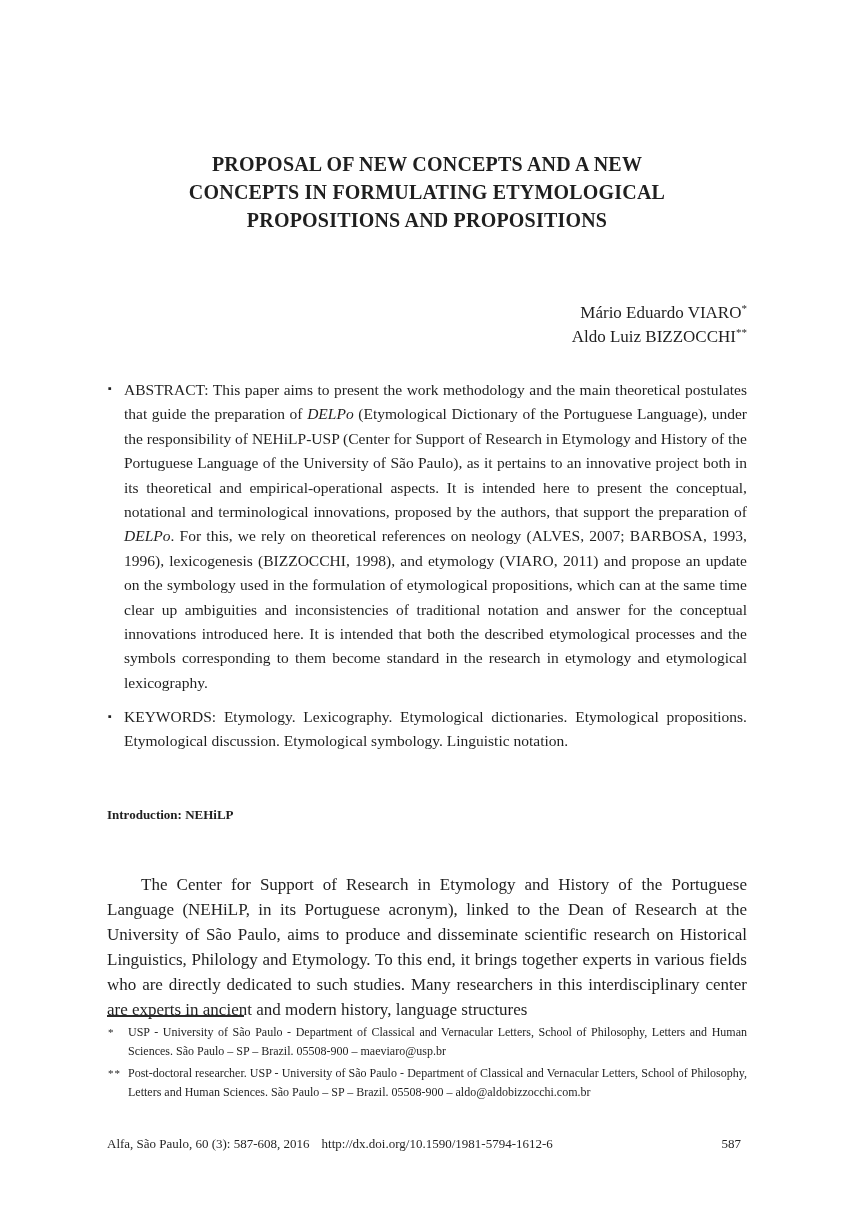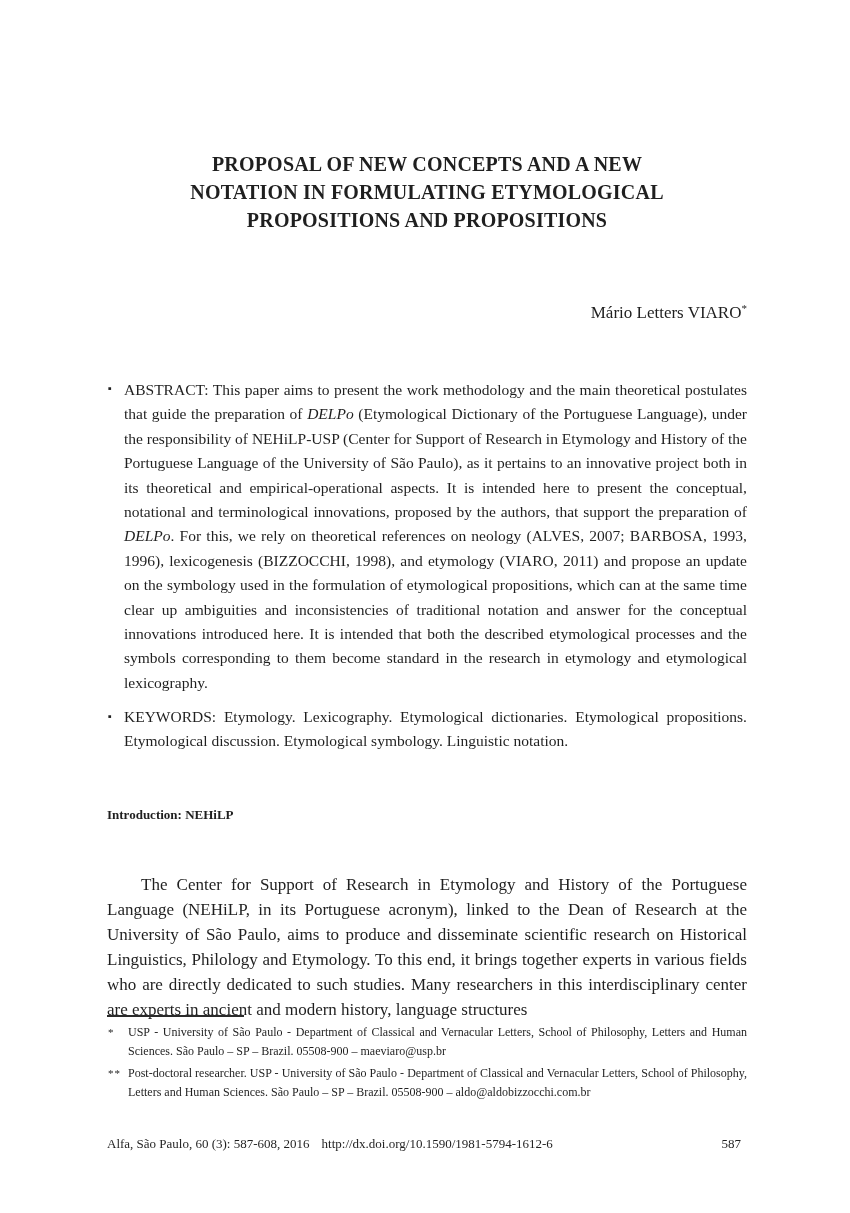--- a/index.html
+++ b/index.html
@@ -109,26 +109,27 @@
   .footer .doi { margin-left: 12px; }
   .footer .pagenum { margin-left: auto; padding-right: 6px; }
 </style>
 </head>
 <body>
 
 <div class="page">
 
   <div class="abs title">
     <div>PROPOSAL OF NEW CONCEPTS AND A NEW</div>
-    <div>NOTATION IN FORMULATING ETYMOLOGICAL</div>
+    <div>CONCEPTS IN FORMULATING ETYMOLOGICAL</div>
     <div>PROPOSITIONS AND PROPOSITIONS</div>
   </div>
 
   <div class="abs authors">
-    <div><span>Mário Letters VIARO</span><sup>*</sup></div>
+    <div><span>Mário Eduardo VIARO</span><sup>*</sup></div>
+    <div><span>Aldo Luiz BIZZOCCHI</span><sup>**</sup></div>
   </div>
 
   <div class="abs abstract hang">
     <span class="bullet">▪</span><span>ABSTRACT: This paper aims to present the work methodology and the main theoretical postulates that guide the preparation of </span><em>DELPo</em><span> (Etymological Dictionary of the Portuguese Language), under the responsibility of NEHiLP-USP (Center for Support of Research in Etymology and History of the Portuguese Language of the University of São Paulo), as it pertains to an innovative project both in its theoretical and empirical-operational aspects. It is intended here to present the conceptual, notational and terminological innovations, proposed by the authors, that support the preparation of </span><em>DELPo</em><span>. For this, we rely on theoretical references on neology (ALVES, 2007; BARBOSA, 1993, 1996), lexicogenesis (BIZZOCCHI, 1998), and etymology (VIARO, 2011) and propose an update on the symbology used in the formulation of etymological propositions, which can at the same time clear up ambiguities and inconsistencies of traditional notation and answer for the conceptual innovations introduced here. It is intended that both the described etymological processes and the symbols corresponding to them become standard in the research in etymology and etymological lexicography.</span>
   </div>
 
   <div class="abs keywords hang">
     <span class="bullet">▪</span><span>KEYWORDS: Etymology. Lexicography. Etymological dictionaries. Etymological propositions. Etymological discussion. Etymological symbology. Linguistic notation.</span>
   </div>
 

